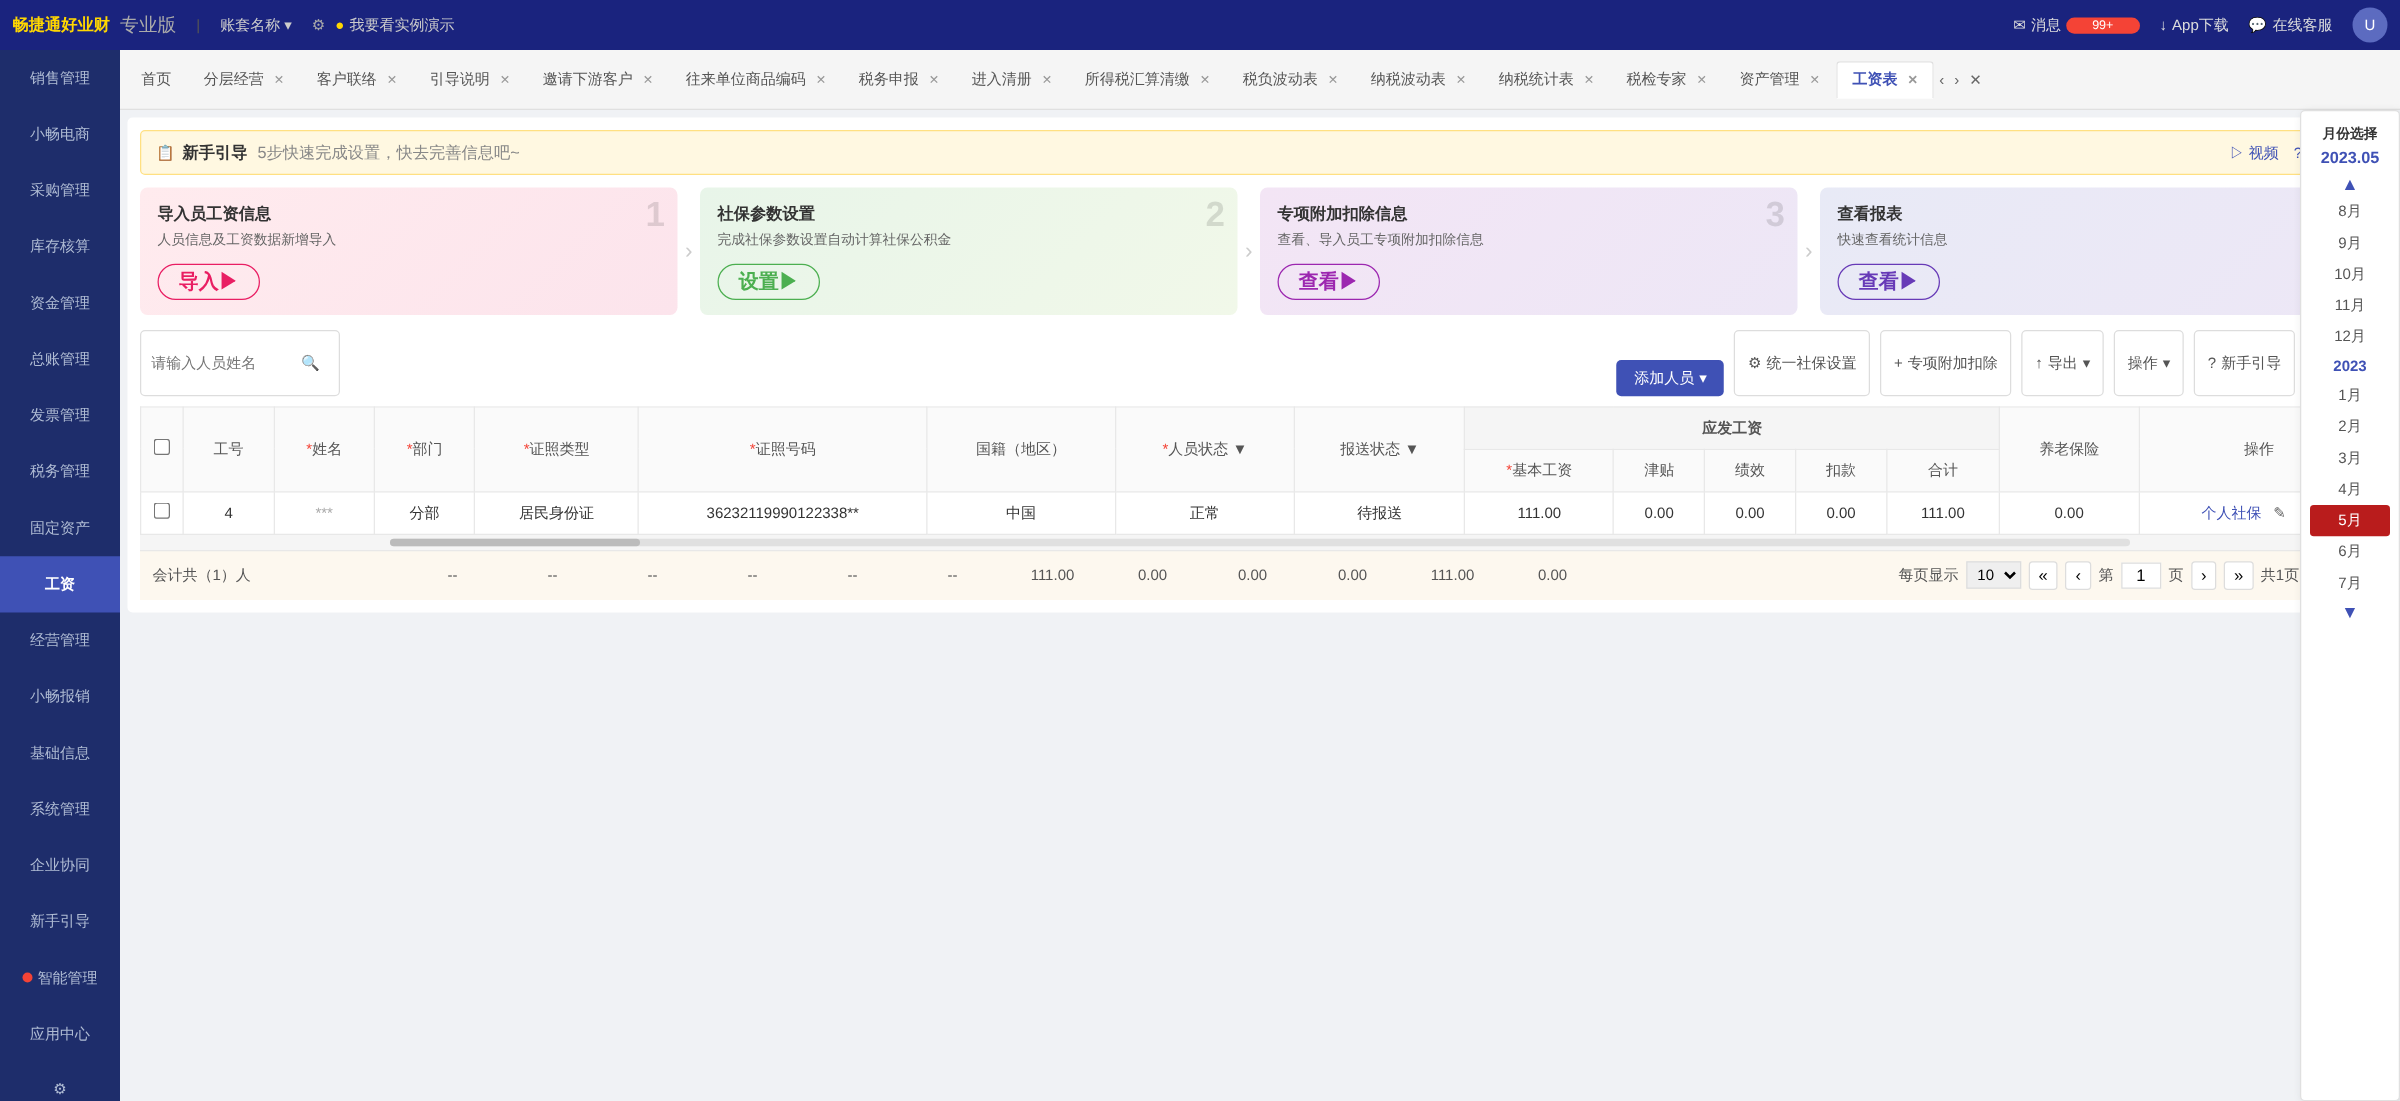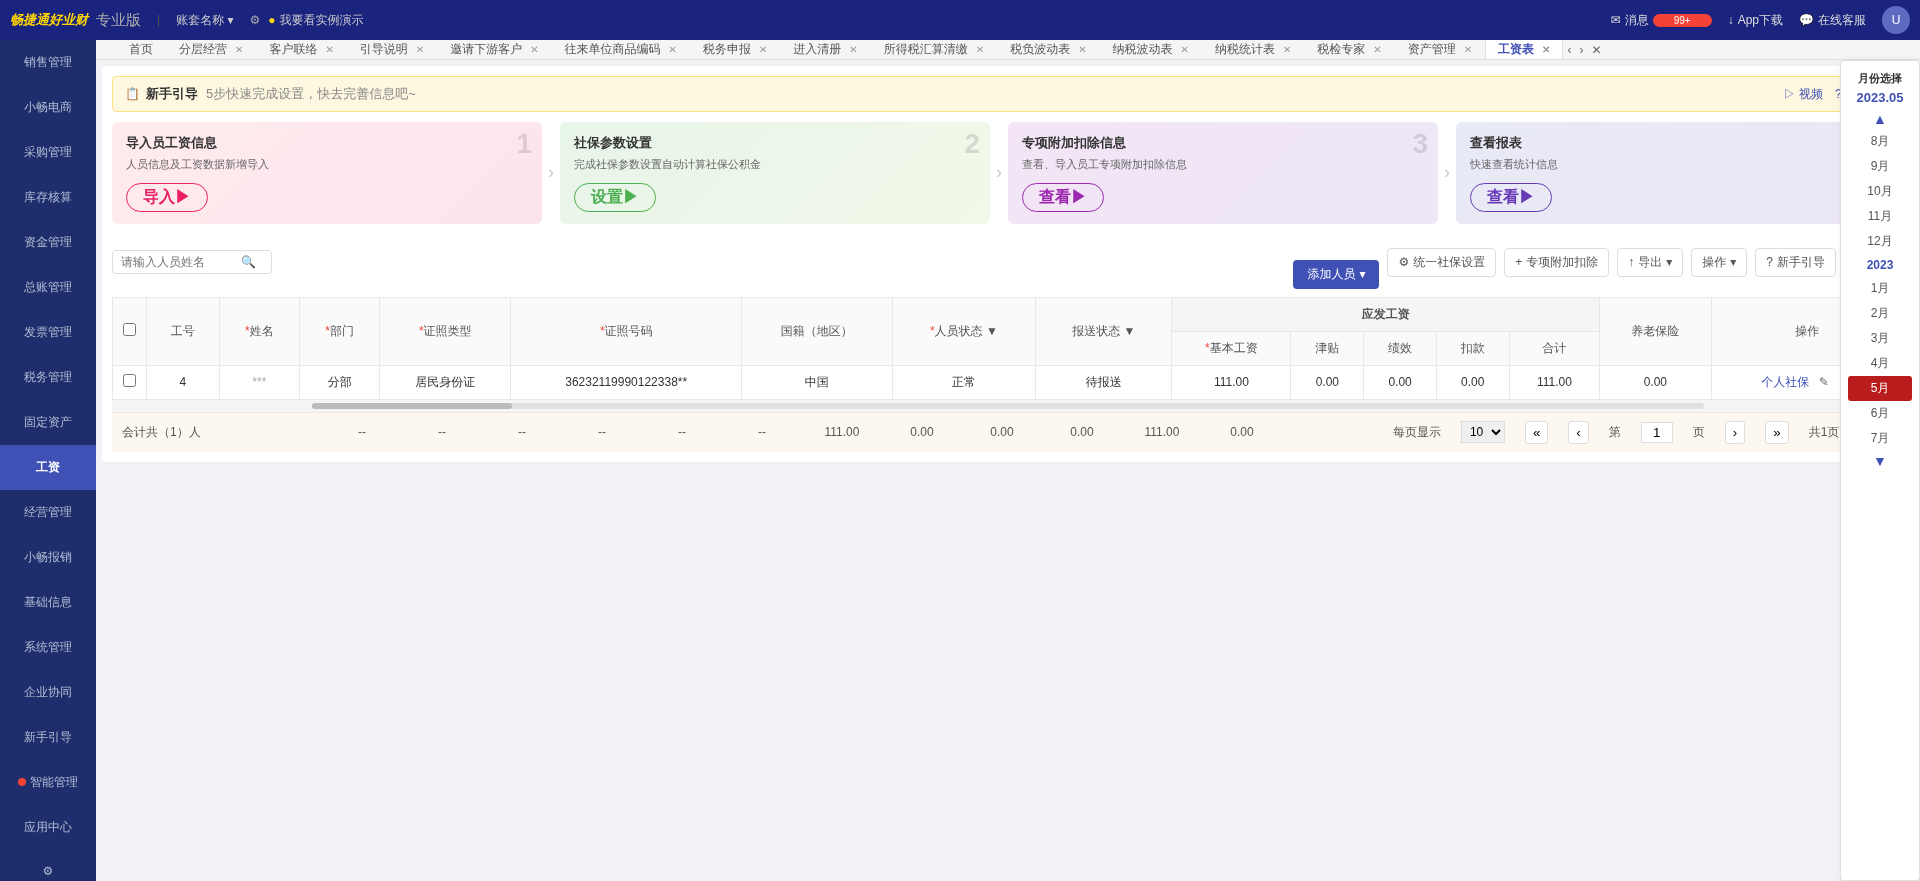--- a/index.html
+++ b/index.html
@@ -7,34 +7,34 @@
 
     
     .app-container { display: flex; flex-direction: column; height: 881px; width: 1920px; }
     .top-bar { height: 40px; background: #1a237e; display: flex; align-items: center; padding: 0 10px; color: white; justify-content: space-between; }
     .main-area { display: flex; flex: 1; overflow: hidden; }
     .sidebar { width: 96px; background: #1e2d6b; color: white; display: flex; flex-direction: column; }
     .content-area { flex: 1; display: flex; flex-direction: column; overflow: hidden; background: #f0f2f5; }
 
     
     .top-bar-left { display: flex; align-items: center; gap: 8px; }
-    .app-logo { font-size: 13px; font-weight: bold; color: #ffd700; font-style: italic; }
+    .app-logo { font-size: 13px; font-weight: bold; color: #ffd700; }
     .app-version { font-size: 15px; color: #aaa; }
     .top-bar-demo { display: flex; align-items: center; gap: 4px; font-size: 12px; color: #ccc; }
     .top-bar-right { display: flex; align-items: center; gap: 16px; font-size: 12px; }
     .top-bar-icon-btn { display: flex; align-items: center; gap: 4px; color: #ddd; cursor: pointer; }
     .badge { background: #f44336; color: white; border-radius: 10px; padding: 1px 21px; font-size: 10px; }
 
     
     .sidebar-item { padding: 14px 0; text-align: center; cursor: pointer; font-size: 12px; color: #b0bcd4; }
     .sidebar-item.active { background: #3f51b5; color: white; font-weight: bold; }
     .sidebar-settings { margin-top: auto; padding: 14px 0; text-align: center; color: #b0bcd4; cursor: pointer; }
 
     
-    .tabs-bar { height: 20px; background: #f5f5f5; border-bottom: 1px solid #e0e0e0; display: flex; align-items: center; padding: 0 20px; overflow: hidden; position: relative; }
+    .tabs-bar { height: 48px; background: #f5f5f5; border-bottom: 1px solid #e0e0e0; display: flex; align-items: center; padding: 0 4px; overflow: hidden; position: relative; }
     .tab-item { height: 30px; padding: 0 12px; display: flex; align-items: center; gap: 4px; cursor: pointer; border: 1px solid transparent; border-radius: 3px 3px 0 0; font-size: 12px; color: #555; white-space: nowrap; }
     .tab-item.active { background: white; border-color: #e0e0e0; border-bottom-color: white; color: #3f51b5; font-weight: bold; }
     .tab-item .close-icon { font-size: 10px; color: #999; margin-left: 4px; }
     .tab-nav-btn { padding: 4px; cursor: pointer; color: #666; }
 
     
     .page-content { flex: 1; padding: 10px; overflow: auto; background: white; margin: 6px; border-radius: 4px; }
 
     
     .guide-banner { background: #fff8e1; border: 1px solid #ffe082; border-radius: 4px; padding: 8px 12px; margin-bottom: 10px; display: flex; align-items: center; justify-content: space-between; }
@@ -54,40 +54,40 @@
     .step-desc { font-size: 11px; color: #666; line-height: 1.5; }
     .step-btn { display: inline-block; border-radius: 20px; padding: 3px 16px; font-size: 16px; cursor: pointer; margin-top: 6px; border: 1px solid; align-self: flex-start; font-weight: bold; }
     .step-btn.pink-btn { border-color: #e91e63; color: #e91e63; }
     .step-btn.green-btn { border-color: #4caf50; color: #4caf50; }
     .step-btn.purple-btn { border-color: #9c27b0; color: #9c27b0; }
     .step-btn.lavender-btn { border-color: #673ab7; color: #673ab7; }
     .step-btn.blue-btn { border-color: #1976d2; color: #1976d2; }
     .step-arrow { display: flex; align-items: center; color: #ccc; font-size: 18px; padding: 0 6px; }
 
     
-    .toolbar { display: flex; align-items: center; gap: 8px; margin-bottom: 8px; }
+    .toolbar { display: flex; gap: 8px; margin-bottom: 8px; }
     .search-input-wrap { display: flex; align-items: center; border: 1px solid #ddd; border-radius: 4px; padding: 4px 8px; background: white; min-width: 160px; }
     .search-input-wrap input { border: none; outline: none; font-size: 12px; width: 120px; }
     .btn-primary { background: #3f51b5; color: white; border: none; border-radius: 4px; padding: 6px 14px; cursor: pointer; font-size: 12px; display: flex; align-items: center; gap: 4px; margin-top: 24px; }
     .btn-outline { background: white; color: #555; border: 1px solid #ddd; border-radius: 4px; padding: 5px 10px; cursor: pointer; font-size: 12px; display: flex; align-items: center; gap: 4px; }
     .toolbar-spacer { flex: 1; }
 
     
     .table-wrap { overflow-x: auto; }
     table { width: 100%; border-collapse: collapse; font-size: 12px; }
     th { background: #fafafa; border: 1px solid #e8e8e8; padding: 8px 10px; font-weight: normal; color: #555; text-align: center; white-space: nowrap; }
     td { border: 1px solid #e8e8e8; padding: 8px 10px; text-align: center; color: #333; }
     .th-group { background: #f5f5f5; font-weight: bold; }
     .required { color: #f44336; }
 
     
     .table-footer { background: #fdf8ef; border-top: 1px solid #e8e8e8; padding: 8px 10px; display: flex; align-items: center; font-size: 12px; color: #555; }
     .footer-cell { min-width: 80px; text-align: center; }
     .footer-label { min-width: 200px; }
-    .pagination { display: flex; align-items: center; gap: 20px; margin-left: auto; font-size: 12px; }
+    .pagination { display: flex; align-items: center; gap: 6px; margin-left: auto; font-size: 12px; }
     .page-btn { border: 1px solid #ddd; background: white; padding: 3px 7px; cursor: pointer; border-radius: 3px; }
 
     
     .month-panel { width: 80px; background: white; border: 1px solid #e0e0e0; border-radius: 4px; display: flex; flex-direction: column; align-items: center; padding: 6px 0; font-size: 12px; box-shadow: 2px 2px 8px rgba(0,0,0,0.1); position: absolute; right: 0; top: 0; bottom: 0; }
     .month-panel-title { font-size: 11px; color: #333; font-weight: bold; padding: 4px 0 2px; }
     .month-panel-year { font-size: 13px; color: #3f51b5; font-weight: bold; padding: 2px 0 4px; }
     .month-panel-nav { color: #3f51b5; cursor: pointer; font-size: 14px; padding: 2px; }
     .month-item { width: 64px; text-align: center; padding: 4px 0; cursor: pointer; border-radius: 3px; color: #555; }
     .month-item.active { background: #b91c1c; color: white; border-radius: 3px; }
 

